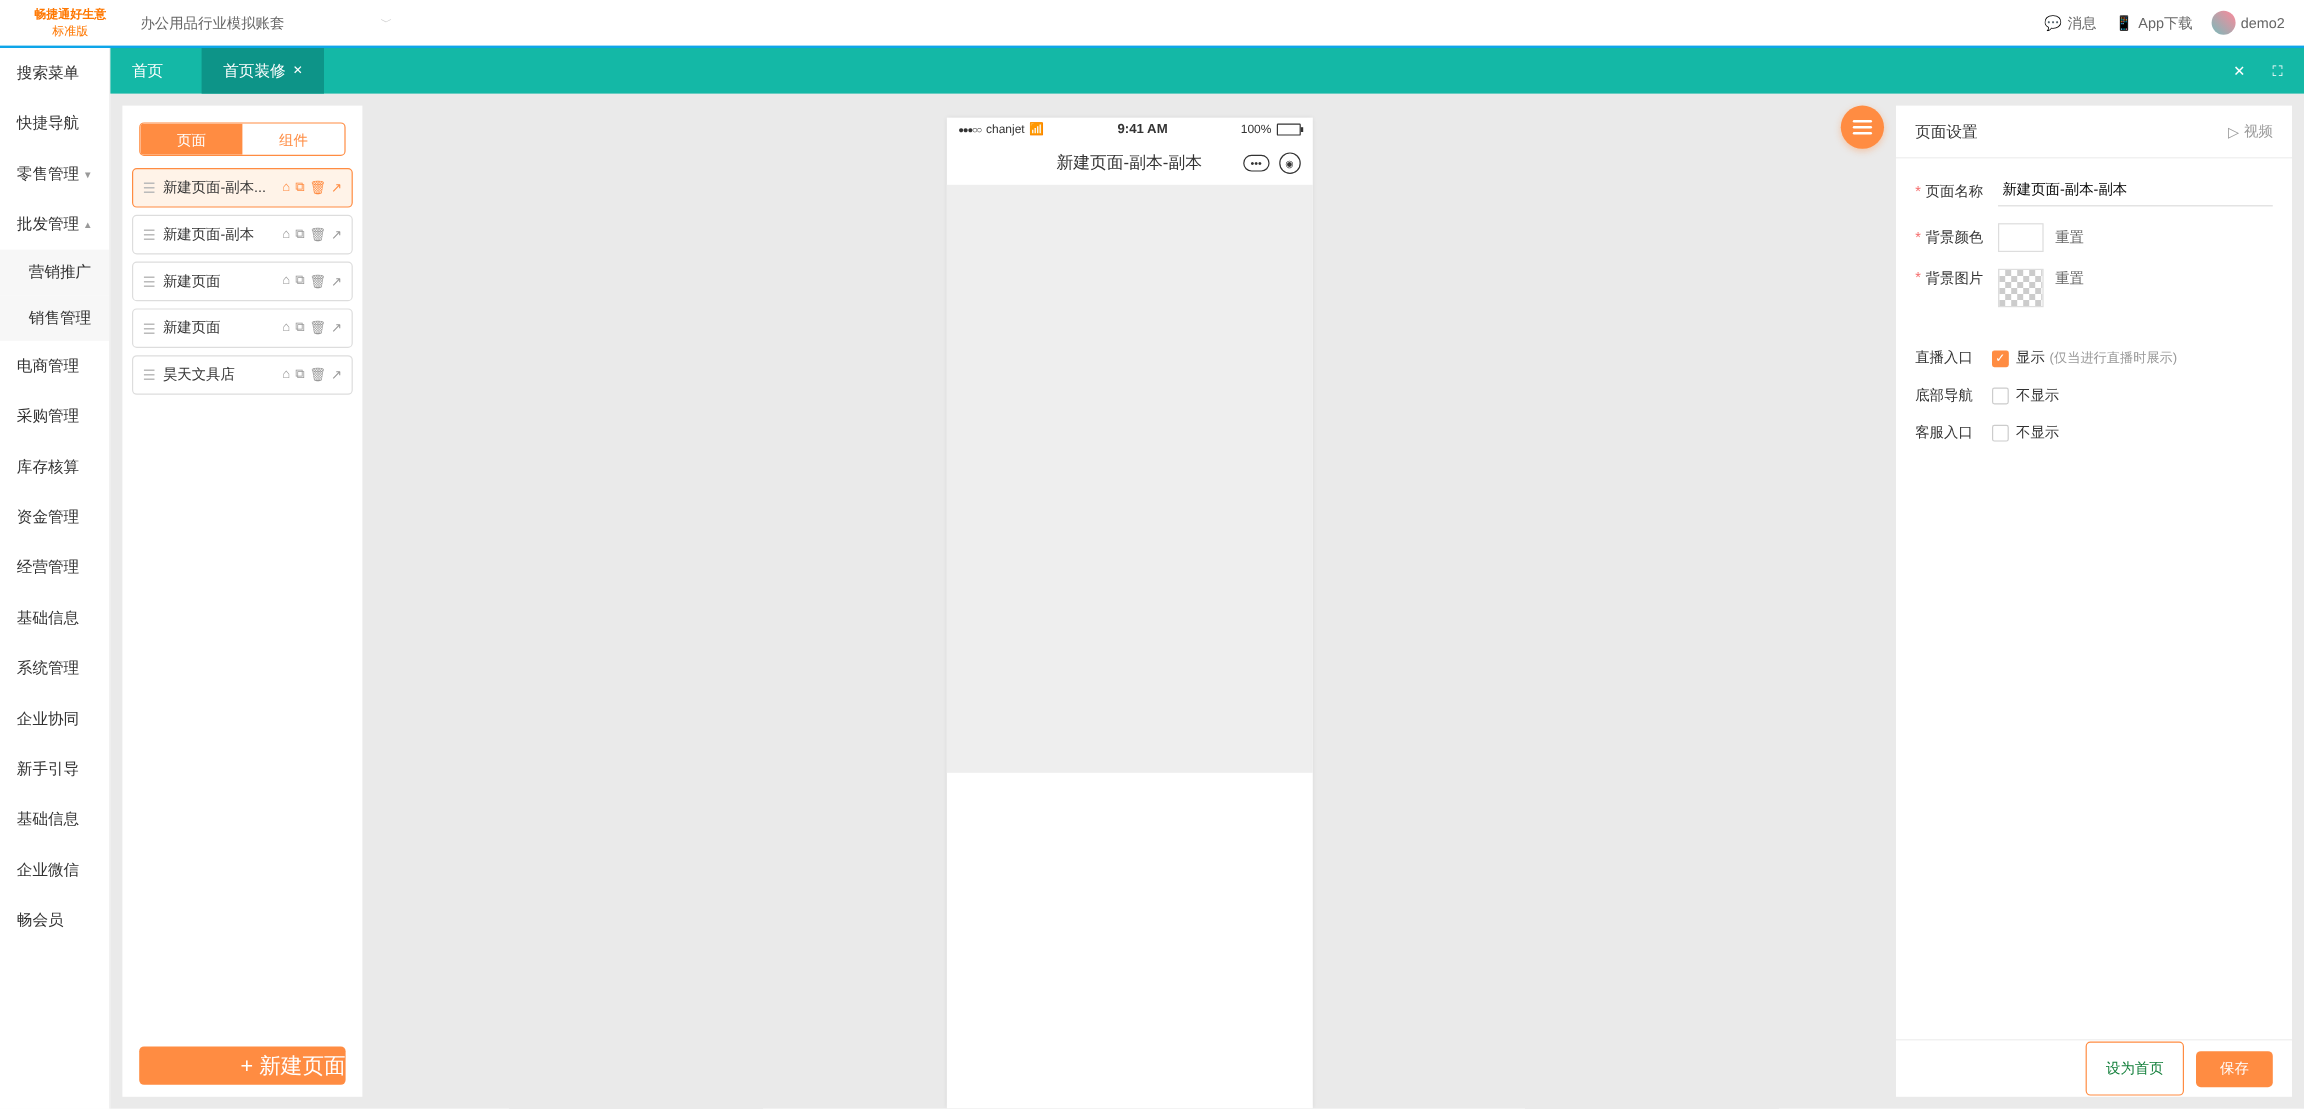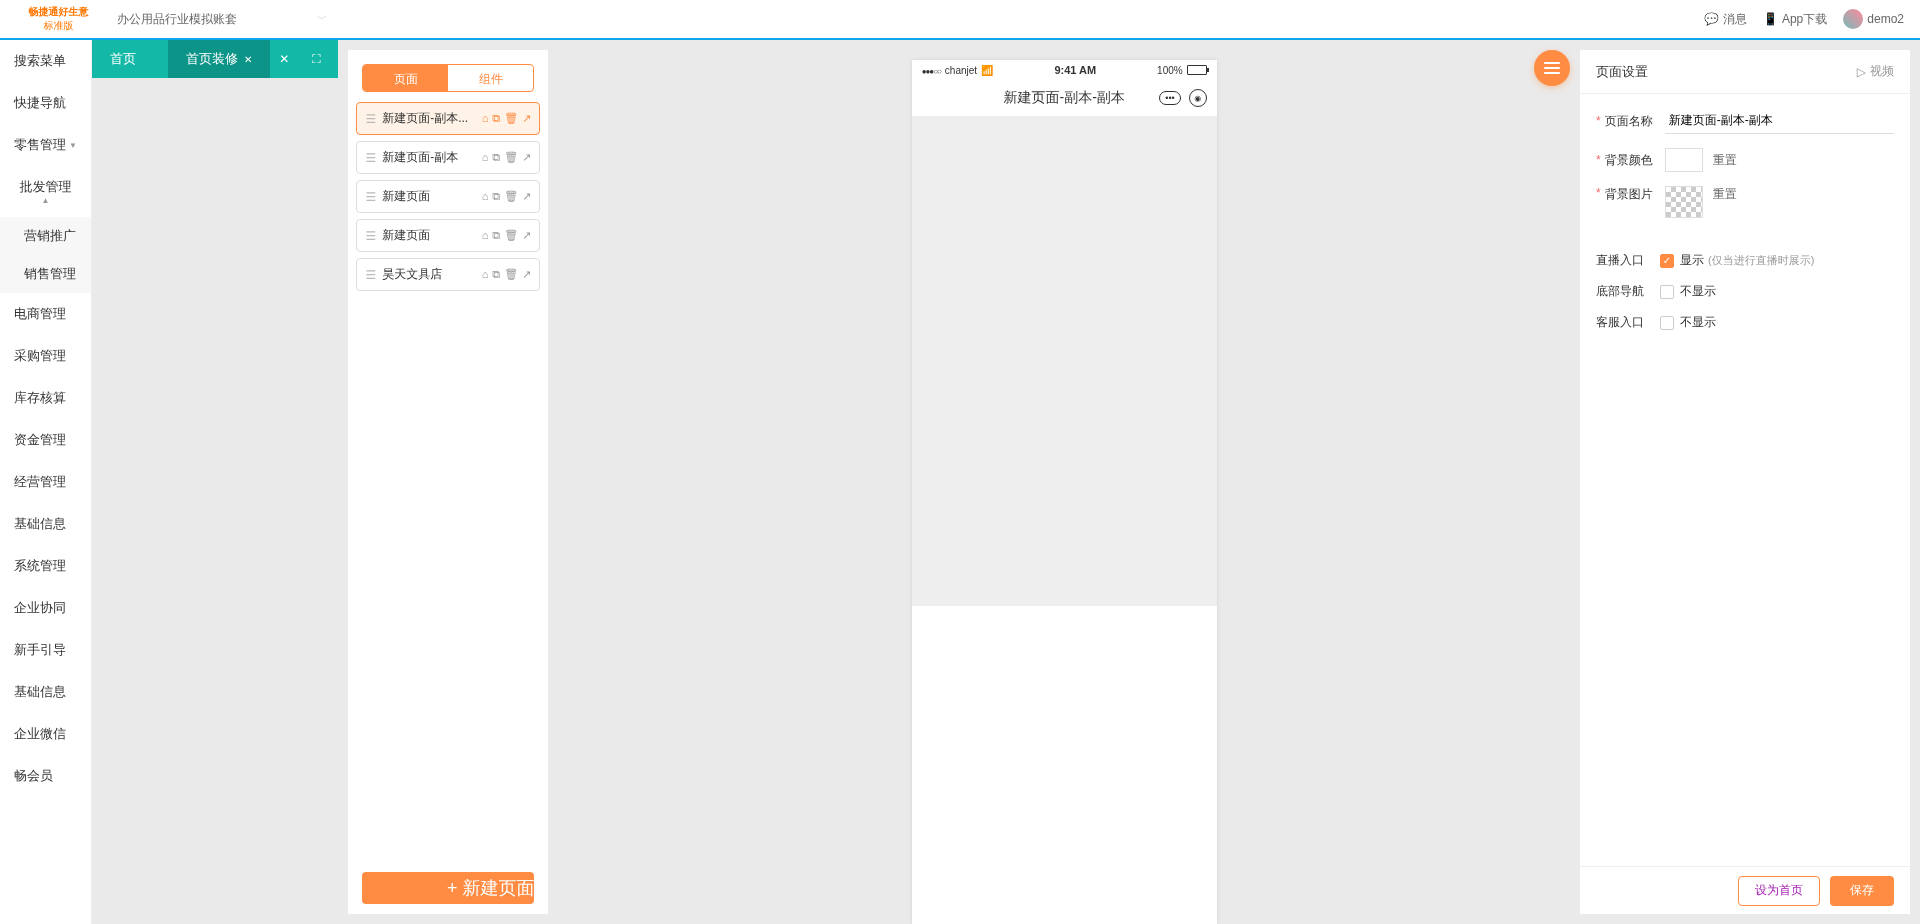--- a/index.html
+++ b/index.html
@@ -13,25 +13,25 @@
     .dropdown-company { margin-left: 16px; display: flex; align-items: center; color: #666; cursor: pointer; }
     .chevron-down { margin-left: 80px; color: #ccc; font-size: 10px; }
     .header-right { margin-left: auto; display: flex; align-items: center; gap: 16px; }
     .header-item { display: flex; align-items: center; gap: 4px; color: #666; cursor: pointer; }
     .avatar { width: 20px; height: 20px; border-radius: 50%; background: linear-gradient(45deg,#7bb,#f89); }
     
     
     .main-layout { display: flex; height: calc(100vh - 40px); }
     .left-sidebar { width: 92px; background: #fff; border-right: 1px solid #eee; overflow-y: auto; }
     .sidebar-item { padding: 12px 14px; color: #333; cursor: pointer; display: flex; align-items: center; justify-content: space-between; font-size: 13px; }
-    .sidebar-item.expanded { font-weight: 500; flex-direction: column; }
+    .sidebar-item.expanded { font-weight: 500; }
     .sidebar-sub { padding: 10px 14px 10px 24px; background: #f7f7f7; font-size: 13px; cursor: pointer; color: #333; }
     .caret { font-size: 8px; color: #999; }
     
-    .content-area { flex: 1; display: flex; flex-direction: row; background: #eaeaea; }
+    .content-area { flex: 1; display: flex; flex-direction: column; background: #eaeaea; }
     
     
     .tabs-bar { height: 38px; background: #14b8a6; display: flex; align-items: stretch; }
     .tab { padding: 0 18px; color: #fff; display: flex; align-items: center; cursor: pointer; gap: 6px; font-size: 13px; }
     .tab.active { background: #0d9488; margin-left: 14px; }
     .tab-close { font-size: 10px; cursor: pointer; }
     .tabs-right { margin-left: auto; display: flex; align-items: center; padding-right: 8px; gap: 4px; }
     .tabs-icon-btn { width: 28px; height: 28px; display: flex; align-items: center; justify-content: center; color: #fff; cursor: pointer; }
     
     
@@ -79,21 +79,21 @@
     .color-swatch { width: 38px; height: 24px; background: #fff; border: 1px solid #ddd; margin-right: 10px; cursor: pointer; }
     .img-swatch { width: 38px; height: 32px; background: repeating-conic-gradient(#ccc 0 25%, #fff 0 50%) 0 0/10px 10px; border: 1px solid #ddd; margin-right: 10px; cursor: pointer; }
     .reset-link { color: #666; cursor: pointer; font-size: 12px; }
     .checkbox-row { display: flex; align-items: center; margin-bottom: 14px; }
     .cb { width: 14px; height: 14px; border: 1px solid #ccc; margin-right: 6px; display: inline-flex; align-items: center; justify-content: center; cursor: pointer; border-radius: 2px; }
     .cb.checked { background: #ff8c42; border-color: #ff8c42; color: #fff; font-size: 10px; }
     .cb-text { font-size: 12px; }
     .hint { color: #999; font-size: 11px; }
     
     .settings-footer { height: 48px; border-top: 1px solid #eee; display: flex; align-items: center; justify-content: flex-end; gap: 10px; padding: 0 16px; }
-    .btn-outline { height: 30px; padding: 0 16px; border: 1px solid #ff8c42; background: #fff; color: #a21caf; border-radius: 4px; cursor: pointer; font-size: 12px; }
+    .btn-outline { height: 45px; padding: 0 16px; border: 1px solid #ff8c42; background: #fff; color: #15803d; border-radius: 4px; cursor: pointer; font-size: 12px; }
     .btn-primary { height: 30px; padding: 0 20px; background: #ff8c42; color: #fff; border: none; border-radius: 4px; cursor: pointer; font-size: 12px; }
     
     .signal-dots::before { content: "●●●○○"; letter-spacing: -1px; font-size: 8px; }
     .battery { width: 20px; height: 10px; border: 1px solid #333; border-radius: 1px; position: relative; display: inline-block; }
     .battery::after { content: ""; position: absolute; right: -3px; top: 2px; width: 2px; height: 4px; background: #333; }
     .battery-fill { background: #333; width: 100%; height: 100%; }
   </style>
 </head>
 <body>
 

